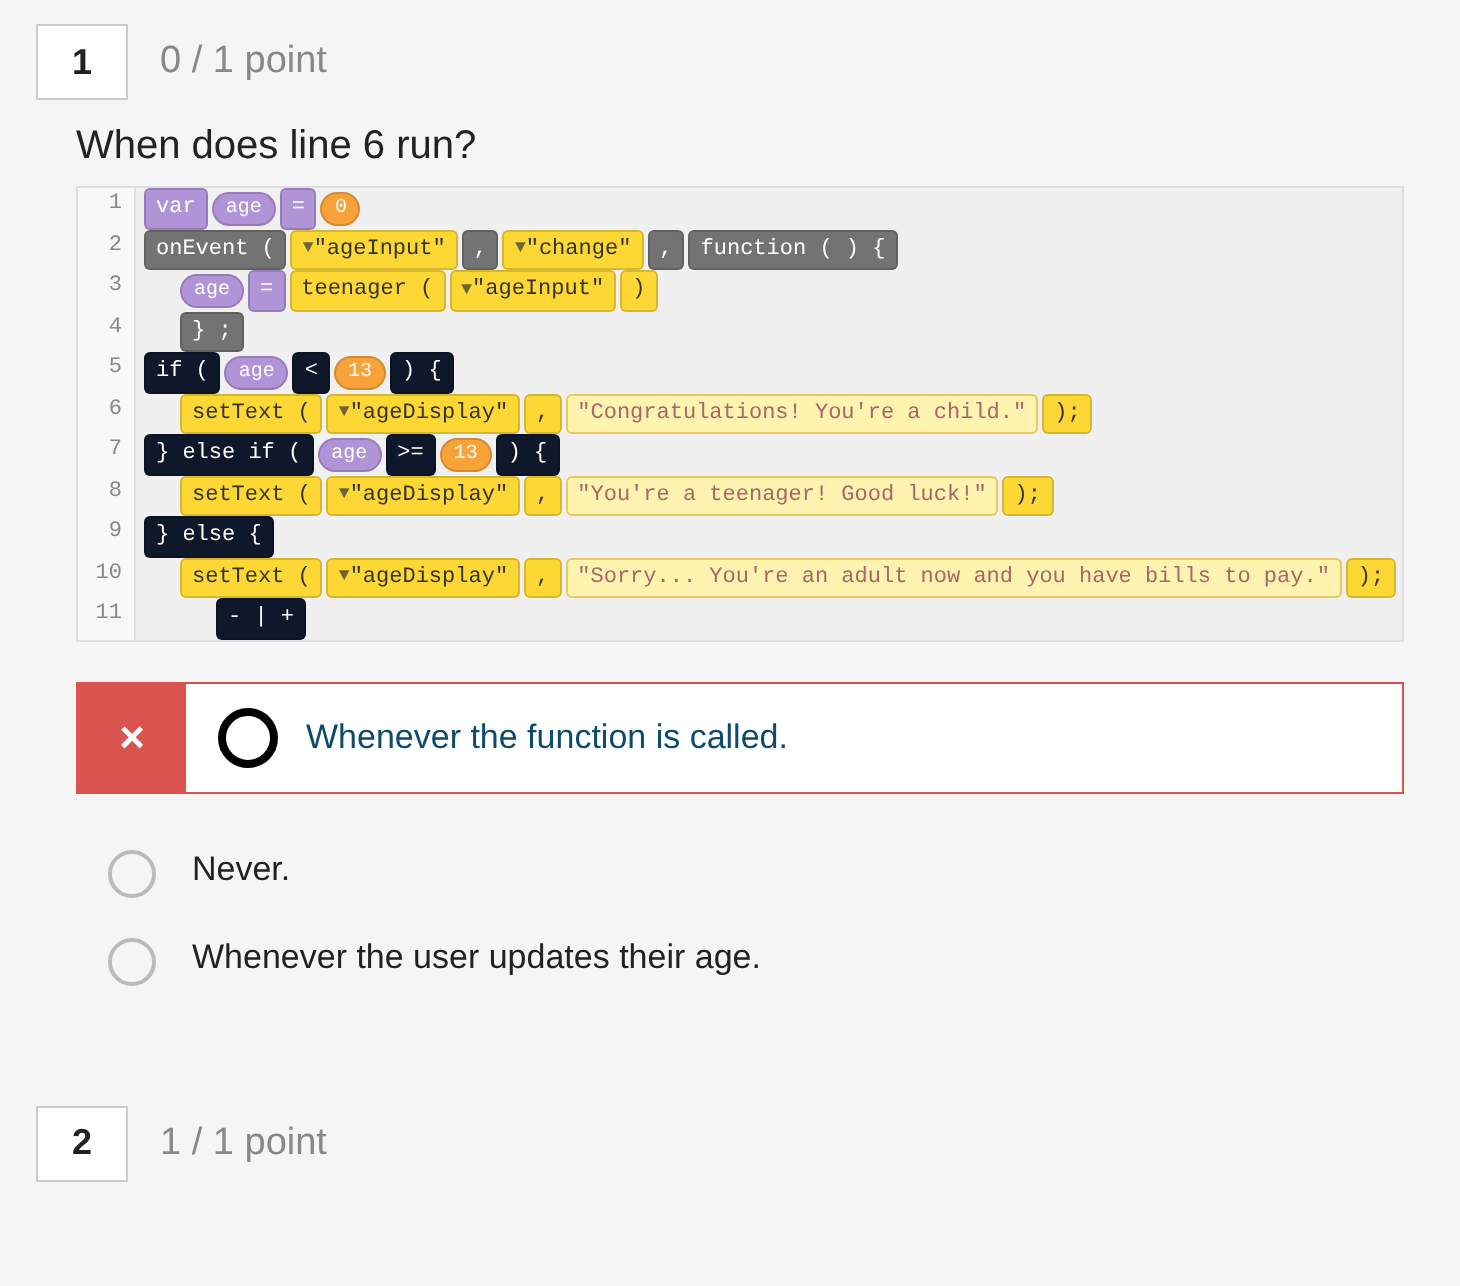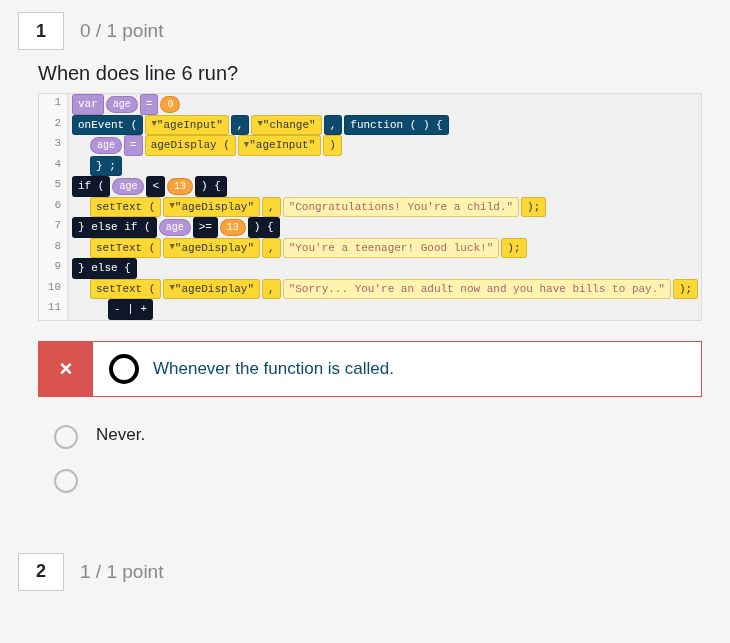--- a/index.html
+++ b/index.html
@@ -80,21 +80,21 @@
   .chip {
     border-radius: 3px;
     padding: 1px 5px;
     display: inline-flex;
     align-items: center;
     white-space: nowrap;
     border: 1px solid rgba(0,0,0,.15);
     font-size: 11px;
   }
   .chip.purple { background: #b193d8; color: #fff; }
-  .chip.green  { background: #0c4a6e; color: #fff; }
+  .chip.green  { background: #737373; color: #fff; }
   .chip.yellow { background: #fdd835; color: #333; }
   .chip.orange { background: #f8a33a; color: #fff; }
   .chip.blue   { background: #0f172a; color: #fff; }
   .chip.str    { background: #fff3b0; color: #a66; border-color:#e8c860; }
   .chip.pill   { border-radius: 10px; padding: 0 6px; font-size:10px;}
   .indent1 { margin-left: 18px; }
   .indent2 { margin-left: 36px; }
 
   .answers {
     margin-top: 16px;
@@ -185,21 +185,21 @@
           <span class="chip yellow tridrop">"change"</span>
           <span class="chip green">,</span>
           <span class="chip green">function ( )  {</span>
         </div>
       </div>
       <div class="code-row">
           <div class="ln">3</div>
         <div class="code indent1">
           <span class="chip purple pill">age</span>
           <span class="chip purple">=</span>
-          <span class="chip yellow">ageDisplay (</span>
+          <span class="chip yellow">teenager (</span>
           <span class="chip yellow tridrop">"ageInput"</span>
           <span class="chip yellow">)</span>
         </div>
       </div>
       <div class="code-row">
           <div class="ln">4</div>
         <div class="code indent1">
           <span class="chip green">} ;</span>
         </div>
       </div>
@@ -272,20 +272,21 @@
         <div class="wrong-x">×</div>
         <div class="radio-ring"></div>
         <div class="label">Whenever the function is called.</div>
       </div>
       <div class="opt">
         <div class="radio-empty"></div>
         <span>Never.</span>
       </div>
       <div class="opt">
         <div class="radio-empty"></div>
+        <span>Whenever the user updates their age.</span>
       </div>
     </div>
   </div>
 
   <div class="q2-header">
     <div class="q-num">2</div>
     <div class="q-points">1 / 1 point</div>
   </div>
 
 </div>

